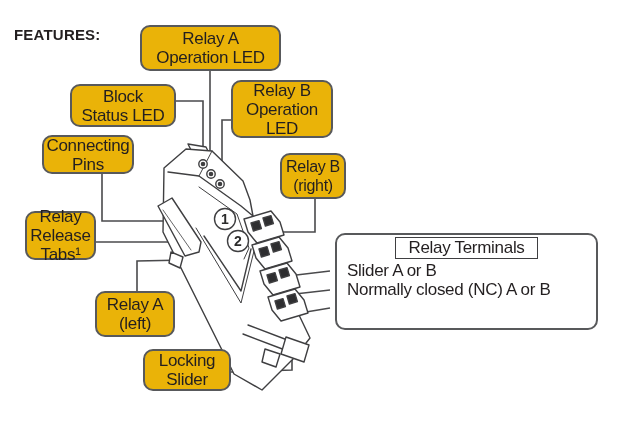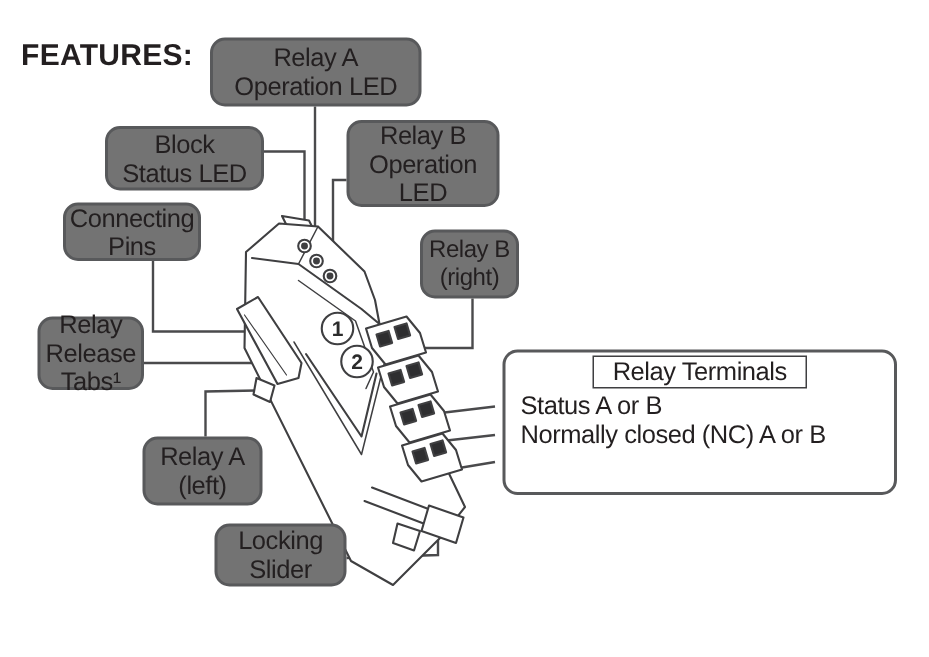--- a/index.html
+++ b/index.html
@@ -13,29 +13,29 @@
     overflow: hidden;
   }
   .art {
     position: absolute;
     left: 0; top: 0;
     width: 619px; height: 438px;
   }
   .features-title {
     position: absolute;
     left: 14px; top: 26px;
-    font-size: 20px;
+    font-size: 15px;
     font-weight: bold;
     letter-spacing: 0.2px;
     color: #231f20;
   }
   .callout {
     position: absolute;
     box-sizing: border-box;
-    background: #737373;
+    background: #eab308;
     border: 2px solid #58595b;
     border-radius: 10px;
     display: flex;
     flex-direction: column;
     align-items: center;
     justify-content: center;
     text-align: center;
     font-size: 17px;
     line-height: 19px;
     letter-spacing: -0.3px;
@@ -200,18 +200,18 @@
   </div>
 
   <div class="callout" id="co-lock-slider">
     <span>Locking</span>
     <span>Slider</span>
   </div>
 
   <div class="panel">
     <div class="panel-title">Relay Terminals</div>
     <div class="panel-items">
-      <div>Status A or B</div>
+      <div>Slider A or B</div>
       <div>Normally closed (NC) A or B</div>
     </div>
   </div>
 
 </div>
 
 </body></html>

